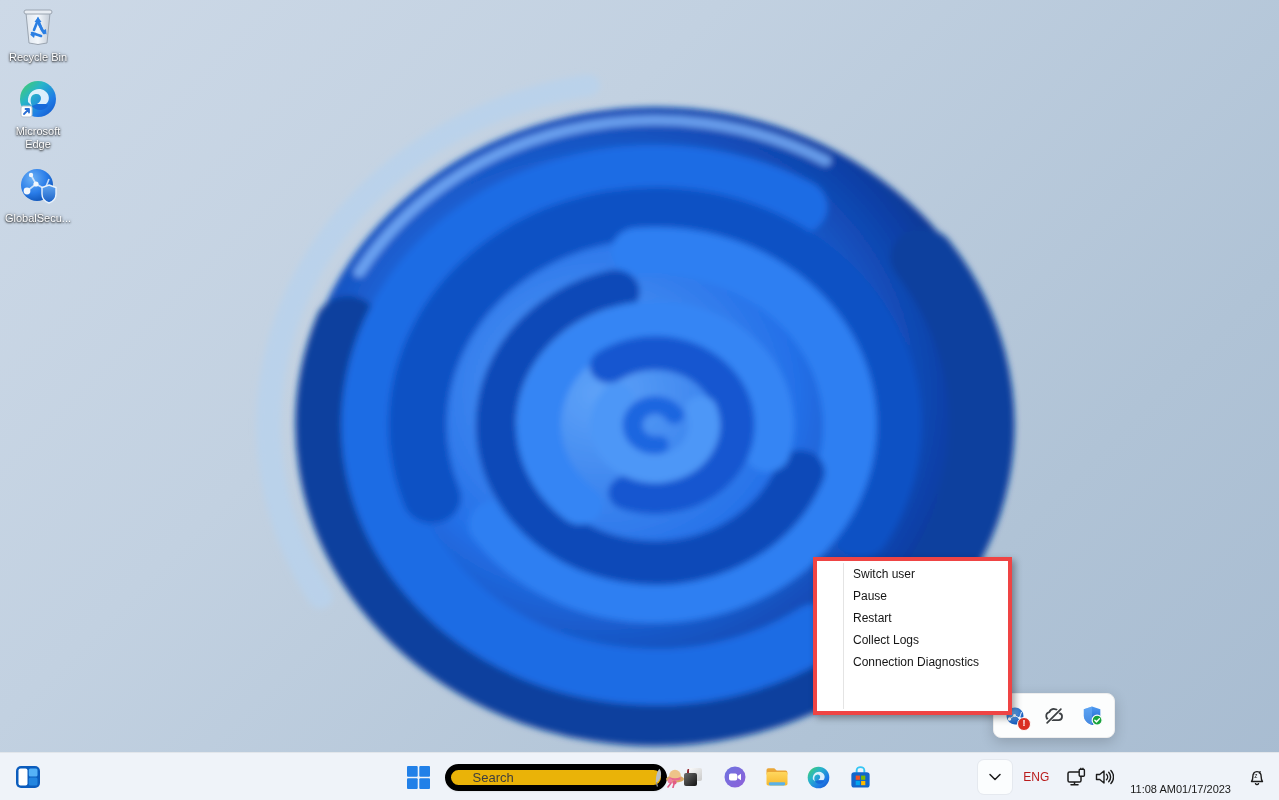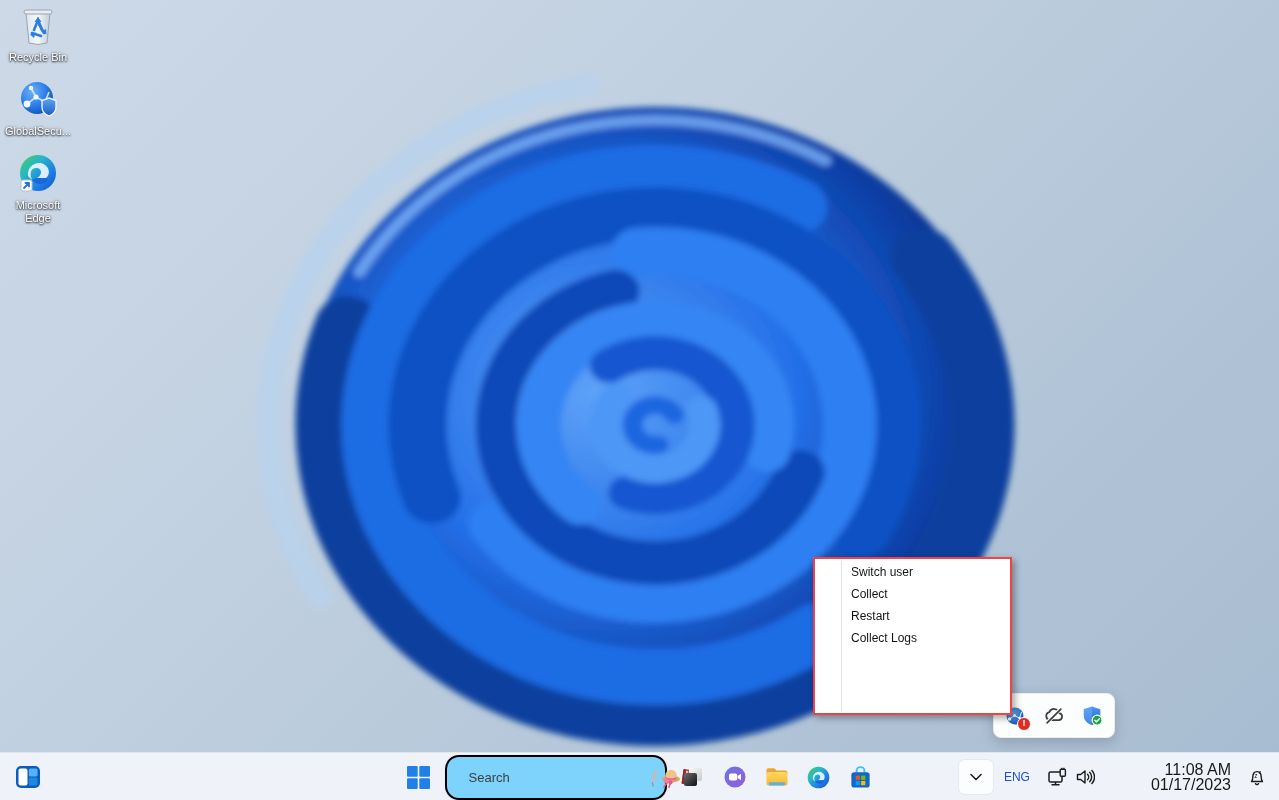--- a/index.html
+++ b/index.html
@@ -13,53 +13,53 @@
 
   
   .desktop-icons{position:absolute;left:2px;top:4px;width:72px;display:flex;flex-direction:column;gap:14px;}
   .desktop-icon{width:72px;display:flex;flex-direction:column;align-items:center;cursor:default;}
   .di-img{width:44px;height:44px;display:flex;align-items:center;justify-content:center;}
   .di-label{margin-top:3px;font-size:11px;color:#ffffff;text-align:center;line-height:13px;
     text-shadow:0 1px 2px rgba(0,0,0,.9),0 0 3px rgba(0,0,0,.55);max-width:72px;}
 
   
   .context-menu{position:absolute;left:813px;top:557px;width:199px;height:158px;background:#ffffff;
-    border:2px solid #ef4444;box-shadow:3px 3px 7px rgba(0,0,0,.35);z-index:40;padding:2px 0;}
+    border:4px solid #ef4444;box-shadow:3px 3px 7px rgba(0,0,0,.35);z-index:40;padding:2px 0;}
   .context-menu .gutter-line{position:absolute;left:26px;top:2px;bottom:2px;width:1px;background:#e4e4e4;}
   .menu-item{height:22px;line-height:22px;padding-left:36px;font-size:12px;color:#151515;white-space:nowrap;cursor:default;}
 
   
   .tray-flyout{position:absolute;left:993px;top:693px;width:122px;height:45px;background:#fcfdfd;
     border:1px solid #ededed;border-radius:8px;box-shadow:0 4px 14px rgba(0,0,0,.18);
     display:flex;align-items:center;justify-content:space-between;padding:0 10px;z-index:30;}
   .flyout-icon{position:relative;width:22px;height:22px;display:flex;align-items:center;justify-content:center;}
   .err-badge{position:absolute;right:-5px;bottom:-4px;width:14px;height:14px;border-radius:50%;
     background:#da2f22;border:1.5px solid #fcfdfd;color:#fff;font-size:9px;font-weight:bold;
     display:flex;align-items:center;justify-content:center;line-height:1;}
 
   
   .taskbar{position:absolute;left:0;top:752px;width:1279px;height:48px;background:#eff3f9;
     border-top:1px solid #e2e6eb;z-index:50;}
   .tb-left{position:absolute;left:8px;top:0;height:48px;display:flex;align-items:center;}
   .tb-center{position:absolute;left:50%;top:0;transform:translateX(-50%);height:48px;
     display:flex;align-items:center;gap:2px;}
   .tb-right{position:absolute;right:6px;top:0;height:48px;display:flex;align-items:center;gap:2px;}
   .tb-btn{width:40px;height:40px;border-radius:5px;display:flex;align-items:center;justify-content:center;cursor:default;}
-  .search-box{width:222px;height:45px;background:#7dd3fc;border:2px solid #000000;border-radius:14px;
+  .search-box{width:222px;height:27px;background:#eab308;border:6px solid #000000;border-radius:14px;
     display:flex;align-items:center;padding:0 6px 0 12px;margin:0 4px;box-shadow:0 1px 2px rgba(0,0,0,.06);}
   .search-box input{border:none;outline:none;flex:1;font-size:13px;color:#2c2c2c;background:transparent;
     font-family:"Liberation Sans",sans-serif;}
   .search-box input::placeholder{color:#3e3e3e;opacity:1;}
   .search-deco{display:flex;align-items:center;height:22px;}
   .tray-chevron{width:34px;height:34px;border-radius:6px;background:#fbfdfe;box-shadow:0 0 0 1px rgba(0,0,0,.04);
     display:flex;align-items:center;justify-content:center;}
-  .tray-lang{font-size:12px;color:#1d4ed8;padding:0 9px;height:34px;display:flex;align-items:center;border-radius:6px;}
+  .tray-lang{font-size:12px;color:#b91c1c;padding:0 9px;height:34px;display:flex;align-items:center;border-radius:6px;}
   .tray-icons{display:flex;align-items:center;gap:7px;padding:0 6px;height:34px;border-radius:6px;}
-  .tray-clock{display:flex;flex-direction:column;align-items:flex-end;justify-content:center;
-    font-size:16px;color:#191919;line-height:15px;padding:0 8px;height:40px;border-radius:6px;margin-left:40px;}
+  .tray-clock{display:flex;flex-direction:row;align-items:flex-end;justify-content:center;
+    font-size:11px;color:#191919;line-height:15px;padding:0 8px;height:40px;border-radius:6px;}
   .tray-bell{width:32px;height:34px;display:flex;align-items:center;justify-content:center;border-radius:6px;}
 </style>
 </head>
 <body>
 
 <div class="desktop">
   <svg class="bloom-svg" viewBox="0 0 1279 752" preserveAspectRatio="none">
     <defs>
       <radialGradient id="bloomBase" cx="42%" cy="45%" r="62%">
         <stop offset="0%" stop-color="#5ea2f8"></stop>
@@ -115,64 +115,64 @@
           </g>
         </svg>
       </div>
       <div class="di-label">Recycle Bin</div>
     </div>
 
     <div class="desktop-icon">
       <div class="di-img">
         <svg width="44" height="44" viewBox="0 0 44 44">
           <defs>
-            <radialGradient id="globG" cx="35%" cy="30%" r="75%">
-              <stop offset="0" stop-color="#6db1f5"></stop>
-                <stop offset=".6" stop-color="#2a7de9"></stop>
-                <stop offset="1" stop-color="#1055b8"></stop>
-            </radialGradient>
-            <linearGradient id="shG" x1="0" y1="0" x2="0" y2="1">
-              <stop offset="0" stop-color="#5fa5f2"></stop>
-                <stop offset="1" stop-color="#1a5fc4"></stop>
-            </linearGradient>
-          </defs>
-          <circle cx="21" cy="20" r="16" fill="url(#globG)"></circle>
-          <g stroke="#dbeafc" stroke-width="1.6" fill="none" opacity=".9">
-            <path d="M11 26 L20 19 L29 24 L33 14"></path>
-            <path d="M20 19 L15 10"></path>
-          </g>
-          <circle cx="11" cy="26" r="3.4" fill="#f2f7fd"></circle>
-          <circle cx="20" cy="19" r="2.6" fill="#f2f7fd"></circle>
-          <circle cx="29" cy="24" r="2.4" fill="#f2f7fd"></circle>
-          <circle cx="15" cy="10" r="2.2" fill="#f2f7fd"></circle>
-          <path d="M33 20 L40 22.5 V29 C40 33.5 37 36.6 33 38 C29 36.6 26 33.5 26 29 V22.5 Z" fill="url(#shG)" stroke="#eaf3fc" stroke-width="1.4"></path>
-        </svg>
-      </div>
-      <div class="di-label">GlobalSecu...</div>
-    </div>
-
-    <div class="desktop-icon">
-      <div class="di-img">
-        <svg width="44" height="44" viewBox="0 0 44 44">
-          <defs>
             <linearGradient id="edgeG" x1="0" y1="0" x2="1" y2="1">
               <stop offset="0" stop-color="#47d159"></stop>
                 <stop offset=".35" stop-color="#28b5c9"></stop>
               <stop offset=".7" stop-color="#1e7be6"></stop>
                 <stop offset="1" stop-color="#1250c4"></stop>
             </linearGradient>
           </defs>
           <circle cx="22" cy="21" r="18" fill="url(#edgeG)"></circle>
           <path d="M12 24 C 11 13 22 8 29 13 C 34 16.5 34 23 30 26 L 21 26 C 27 23 26 15 19.5 16 C 14.5 16.8 13.5 22 16 28 Z" fill="#eaf6ff" opacity=".92"></path>
           <path d="M16 28 C 20 34 30 33 32 27 L 30 26 L 21 26 Z" fill="#1565d8" opacity=".85"></path>
           <rect x="5" y="28" width="11" height="11" rx="2" fill="#ffffff" stroke="#b8c2ce" stroke-width="1"></rect>
           <path d="M8 36 L13 31 M13 31 L9.5 31 M13 31 L13 34.5" stroke="#2b6fd4" stroke-width="1.8" fill="none" stroke-linecap="round"></path>
         </svg>
       </div>
       <div class="di-label">Microsoft Edge</div>
+    </div>
+
+    <div class="desktop-icon">
+      <div class="di-img">
+        <svg width="44" height="44" viewBox="0 0 44 44">
+          <defs>
+            <radialGradient id="globG" cx="35%" cy="30%" r="75%">
+              <stop offset="0" stop-color="#6db1f5"></stop>
+                <stop offset=".6" stop-color="#2a7de9"></stop>
+                <stop offset="1" stop-color="#1055b8"></stop>
+            </radialGradient>
+            <linearGradient id="shG" x1="0" y1="0" x2="0" y2="1">
+              <stop offset="0" stop-color="#5fa5f2"></stop>
+                <stop offset="1" stop-color="#1a5fc4"></stop>
+            </linearGradient>
+          </defs>
+          <circle cx="21" cy="20" r="16" fill="url(#globG)"></circle>
+          <g stroke="#dbeafc" stroke-width="1.6" fill="none" opacity=".9">
+            <path d="M11 26 L20 19 L29 24 L33 14"></path>
+            <path d="M20 19 L15 10"></path>
+          </g>
+          <circle cx="11" cy="26" r="3.4" fill="#f2f7fd"></circle>
+          <circle cx="20" cy="19" r="2.6" fill="#f2f7fd"></circle>
+          <circle cx="29" cy="24" r="2.4" fill="#f2f7fd"></circle>
+          <circle cx="15" cy="10" r="2.2" fill="#f2f7fd"></circle>
+          <path d="M33 20 L40 22.5 V29 C40 33.5 37 36.6 33 38 C29 36.6 26 33.5 26 29 V22.5 Z" fill="url(#shG)" stroke="#eaf3fc" stroke-width="1.4"></path>
+        </svg>
+      </div>
+      <div class="di-label">GlobalSecu...</div>
     </div>
 
   </div>
 </div>
 
 <div class="tray-flyout">
   <div class="flyout-icon">
     <svg width="20" height="20" viewBox="0 0 20 20">
       <radialGradient id="gmini" cx="35%" cy="30%" r="75%">
         <stop offset="0" stop-color="#6db1f5"></stop>
@@ -205,23 +205,24 @@
       <path d="M11 1.5 L2 4.5 V11.5 C2 16.5 5.5 20 11 21.8 Z" fill="#6caef5" opacity=".55"></path>
       <circle cx="16.5" cy="16.5" r="5.4" fill="#18a33c" stroke="#fcfdfd" stroke-width="1.3"></circle>
       <path d="M14 16.6 L15.9 18.4 L19 15.1" stroke="#ffffff" stroke-width="1.6" fill="none" stroke-linecap="round" stroke-linejoin="round"></path>
     </svg>
   </div>
 </div>
 
 <div class="context-menu">
   <div class="gutter-line"></div>
   <div class="menu-item">Switch user</div>
-  <div class="menu-item">Collect</div>
+  <div class="menu-item">Pause</div>
   <div class="menu-item">Restart</div>
   <div class="menu-item">Collect Logs</div>
+  <div class="menu-item">Connection Diagnostics</div>
 </div>
 
 <div class="taskbar">
 
   <div class="tb-left">
     <div class="tb-btn">
       <svg width="26" height="26" viewBox="0 0 26 26">
         <rect x="1" y="2" width="24" height="22" rx="5" fill="#0b5cbd"></rect>
         <rect x="3.5" y="4.5" width="9" height="17" rx="2" fill="#ffffff"></rect>
         <rect x="13.8" y="4.5" width="8.7" height="8" rx="1.5" fill="#55b2f7"></rect>

